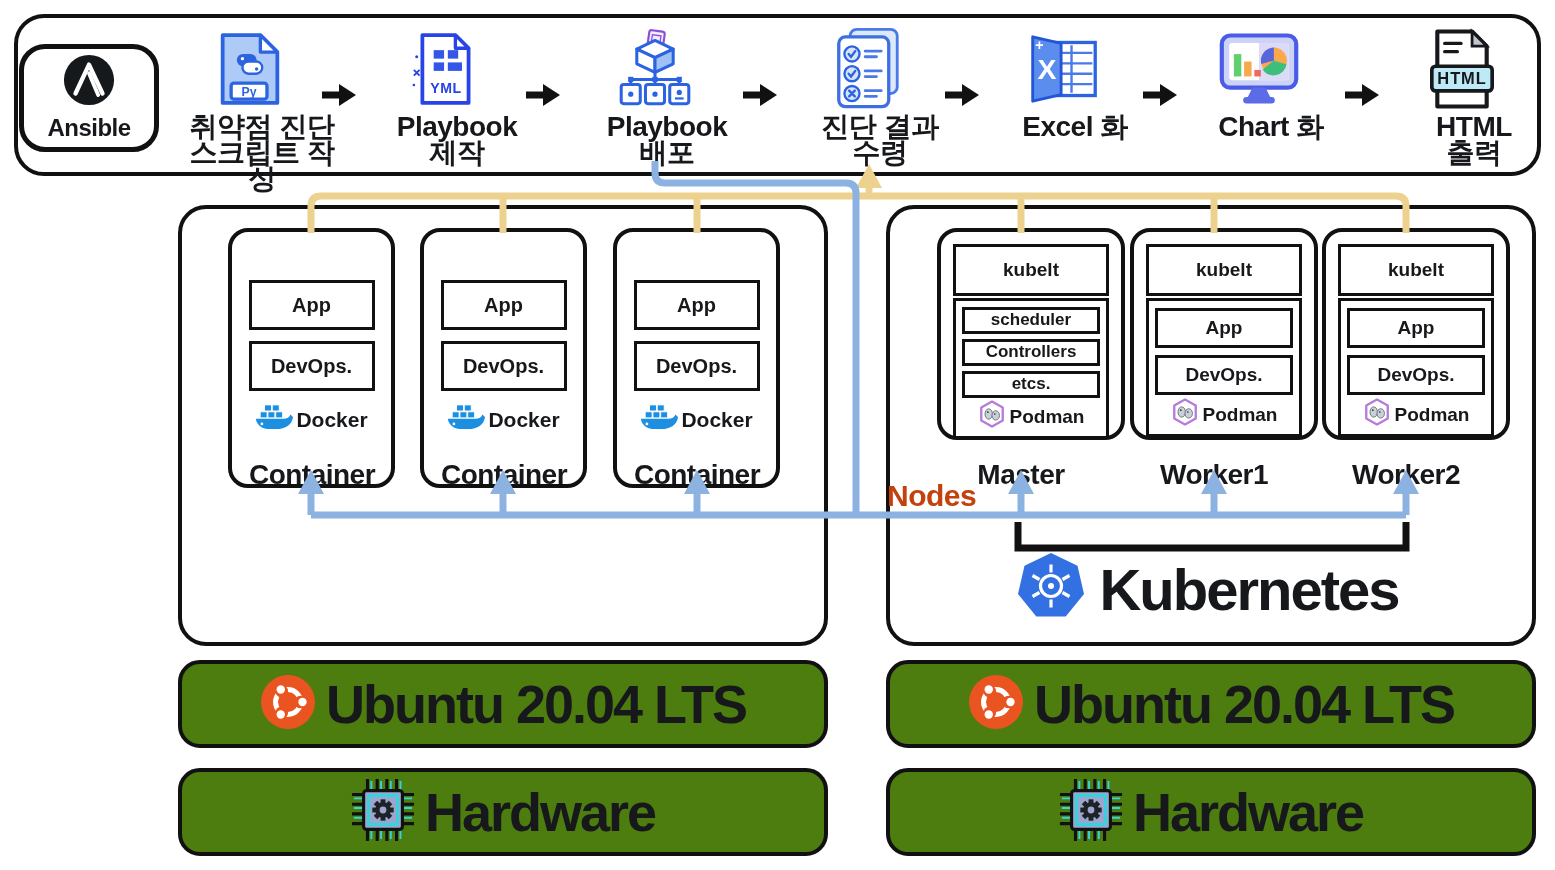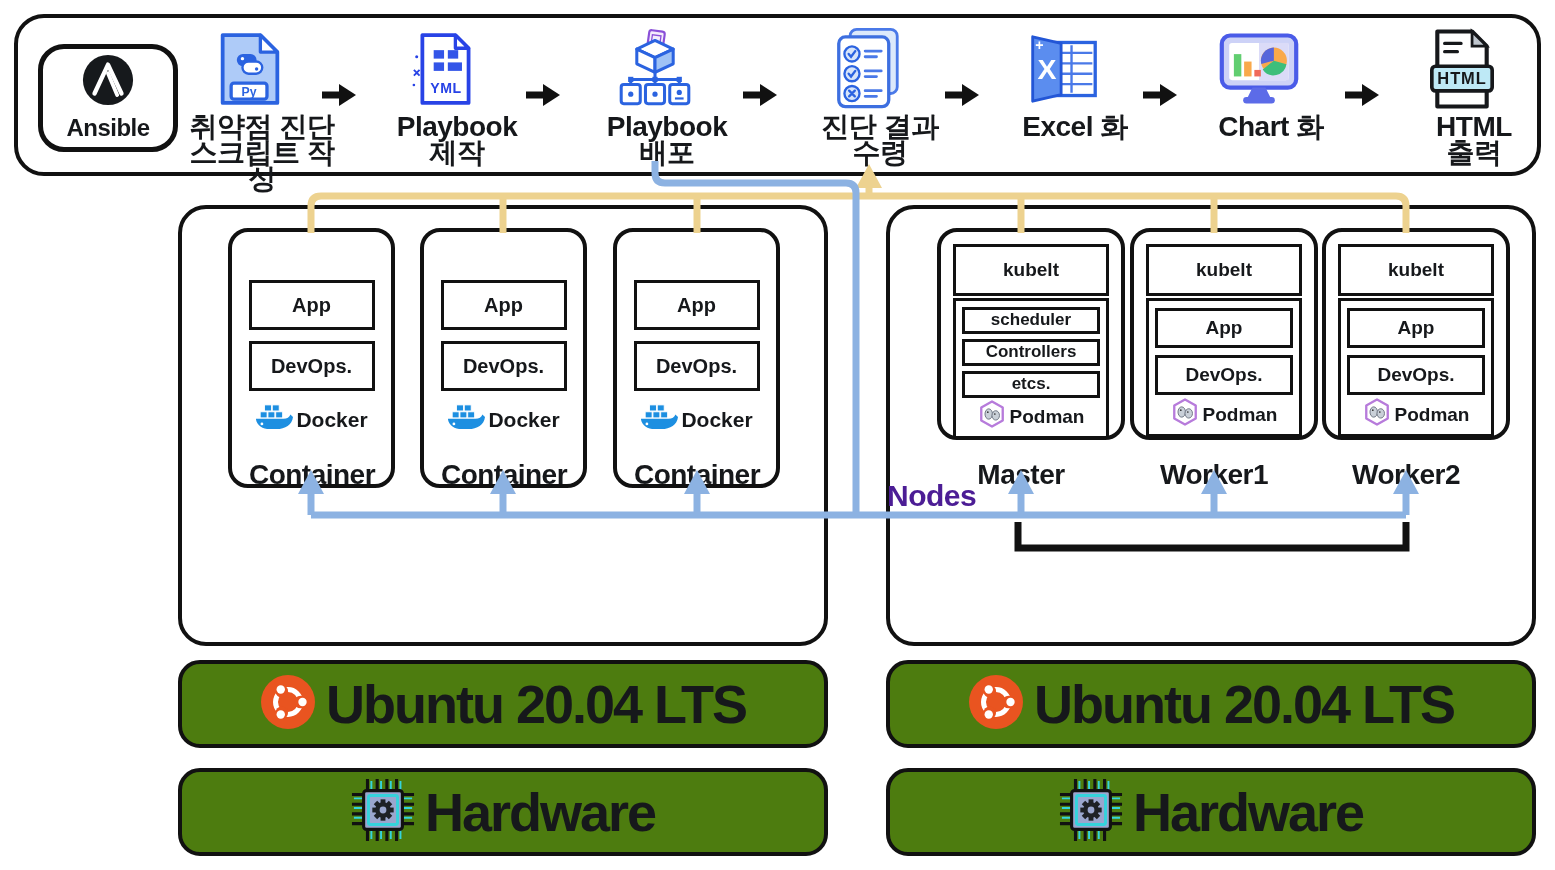--- a/index.html
+++ b/index.html
@@ -1,21 +1,21 @@
 <!DOCTYPE html>
 <html><head>
 <meta charset="utf-8">
 <style>
   html,body{margin:0;padding:0;background:#fff;}
   .canvas{position:relative;width:1555px;height:870px;background:#fff;overflow:hidden;
           font-family:"Liberation Sans","DejaVu Sans",sans-serif;color:#16181B;outline:1px solid #d9d9d9;}
   
   .topbar{position:absolute;left:14px;top:14px;width:1519px;height:154px;border:4px solid #111;
           border-radius:30px;background:#fff;}
-  .ansible-box{position:absolute;left:38px;top:44px;width:130px;height:98px;border:5px solid #111;
+  .ansible-box{position:absolute;left:19px;top:44px;width:130px;height:98px;border:5px solid #111;
                border-radius:26px;background:#fff;display:flex;flex-direction:column;align-items:center;
                justify-content:center;gap:2px;}
   .ansible-label{font-size:24px;font-weight:bold;letter-spacing:-0.5px;}
   .step{position:absolute;top:24px;width:180px;display:flex;flex-direction:column;align-items:center;}
   .icon-slot{height:90px;display:flex;align-items:center;justify-content:center;}
   .step-label{font-size:28px;font-weight:bold;line-height:26px;text-align:center;letter-spacing:-0.5px;margin-left:24px;}
   .flow-arrow{position:absolute;top:84px;}
   
   .bigbox{position:absolute;top:205px;width:642px;height:433px;border:4px solid #111;border-radius:28px;background:#fff;}
   .bigbox.left{left:178px;} .bigbox.right{left:886px;}
@@ -32,21 +32,21 @@
   .node .kubelet{height:46px;border:3.5px solid #111;display:flex;align-items:center;justify-content:center;
         font-size:19px;font-weight:bold;flex:none;}
   .node .group{margin-top:2px;border:3.5px solid #111;flex:1;display:flex;flex-direction:column;
         padding:3px 6px;align-items:stretch;}
   .node.master .comp{height:21px;border:3px solid #111;margin:2.5px 0;display:flex;align-items:center;
         justify-content:center;font-size:17px;font-weight:bold;}
   .node.worker .comp{height:34px;border:3.5px solid #111;margin:3.5px 0;display:flex;align-items:center;
         justify-content:center;font-size:19px;font-weight:bold;}
   .pod-row{flex:1;display:flex;align-items:center;justify-content:center;gap:4px;font-size:19px;font-weight:bold;}
   .unit-label{position:absolute;top:459px;width:200px;text-align:center;font-size:28px;font-weight:bold;letter-spacing:-0.5px;}
-  .nodes-label{position:absolute;left:887px;top:479px;font-size:30px;font-weight:bold;color:#4c1d95;letter-spacing:-0.5px;}
+  .nodes-label{position:absolute;left:887px;top:479px;font-size:30px;font-weight:bold;color:#c2410c;letter-spacing:-0.5px;}
   
   .k8srow{position:absolute;left:886px;top:548px;width:642px;height:82px;display:flex;align-items:center;
           justify-content:center;gap:12px;}
   .k8s-text{font-size:58px;font-weight:bold;letter-spacing:-2px;}
   
   .platebox{position:absolute;height:80px;border:4px solid #111;border-radius:22px;background:#4d7c0f;
             display:flex;align-items:center;justify-content:center;gap:10px;}
   .platebox.osL{left:178px;top:660px;width:642px;} .platebox.osR{left:886px;top:660px;width:642px;}
   .platebox.hwL{left:178px;top:768px;width:642px;} .platebox.hwR{left:886px;top:768px;width:642px;}
   .big-text{font-size:54px;font-weight:bold;letter-spacing:-2px;}
@@ -395,20 +395,38 @@
       </div>
     </div>
   </div>
 
   <div class="unit-label" style="left:921px">Master</div>
   <div class="unit-label" style="left:1114px">Worker1</div>
   <div class="unit-label" style="left:1306px">Worker2</div>
 
   <div class="nodes-label">Nodes</div>
 
+  <div class="k8srow">
+    <span>
+      <svg width="72" height="72" viewBox="0 0 72 72">
+        <polygon points="36,2 62.5,14.8 69,43 50.7,65.5 21.3,65.5 3,43 9.5,14.8" fill="#3371E3"></polygon>
+        <circle cx="36" cy="35" r="10.5" fill="none" stroke="#fff" stroke-width="3.2"></circle>
+        <g stroke="#fff" stroke-width="3.2">
+          <path d="M36 21.5 V13.5"></path>
+            <path d="M36 48.5 V56.5"></path>
+          <path d="M24.5 28.5 L17.5 24.5"></path>
+            <path d="M47.5 41.5 L54.5 45.5"></path>
+          <path d="M24.5 41.5 L17.5 45.5"></path>
+            <path d="M47.5 28.5 L54.5 24.5"></path>
+        </g>
+        <circle cx="36" cy="35" r="3" fill="#fff"></circle>
+      </svg>
+    </span>
+    <span class="k8s-text">Kubernetes</span>
+  </div>
 
   <div class="platebox osL">
     <span>
       <svg width="56" height="56" viewBox="0 0 56 56">
         <circle cx="28" cy="28" r="27" fill="#E95420"></circle>
         <circle cx="28" cy="28" r="12.5" fill="none" stroke="#fff" stroke-width="5"></circle>
         <g>
           <circle cx="40.5" cy="28" r="6.3" fill="#E95420"></circle>
             <circle cx="21.75" cy="17.18" r="6.3" fill="#E95420"></circle>
             <circle cx="21.75" cy="38.82" r="6.3" fill="#E95420"></circle>

